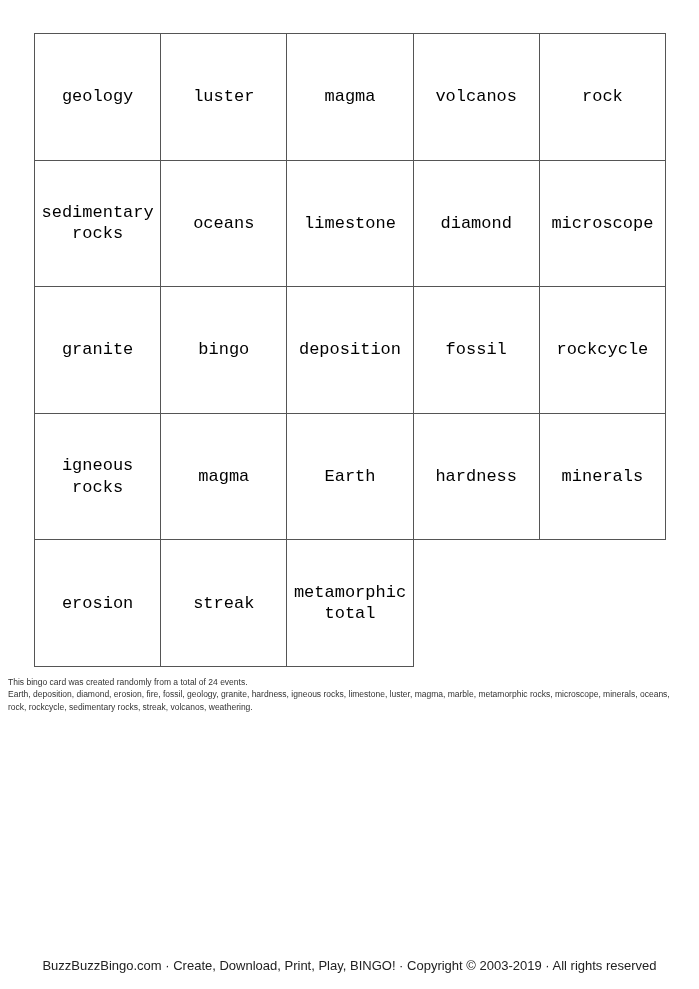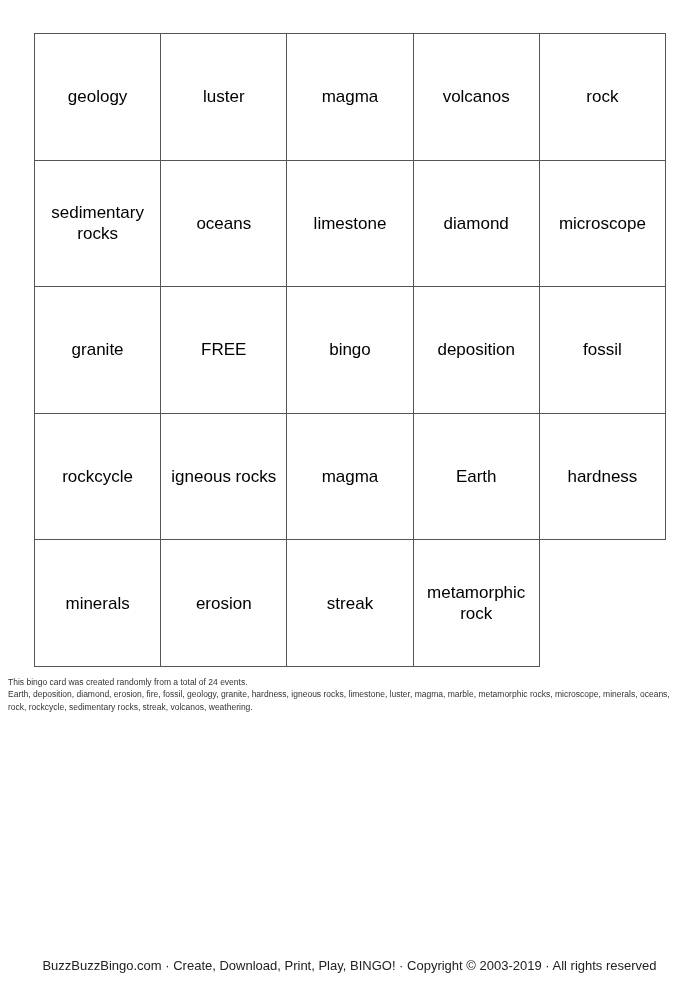--- a/index.html
+++ b/index.html
@@ -48,20 +48,21 @@
     display: flex;
     align-items: center;
     justify-content: center;
     text-align: center;
     padding: 4px 6px;
     font-size: 17px;
     line-height: 1.25;
     color: #000000;
     white-space: pre-line;
     word-break: break-word;
+    font-family: Liberation Mono, monospace;
   }
 
   
   .card-caption {
     position: absolute;
     left: 8px;
     top: 676px;
     width: 676px;
     font-size: 8.5px;
     line-height: 1.45;
@@ -96,33 +97,32 @@
       <div class="bingo-cell">luster</div>
       <div class="bingo-cell">magma</div>
       <div class="bingo-cell">volcanos</div>
       <div class="bingo-cell">rock</div>
       <div class="bingo-cell">sedimentary rocks</div>
       <div class="bingo-cell">oceans</div>
       <div class="bingo-cell">limestone</div>
       <div class="bingo-cell">diamond</div>
       <div class="bingo-cell">microscope</div>
       <div class="bingo-cell">granite</div>
-      <div class="bingo-cell">FREE</div>
       <div class="bingo-cell">bingo</div>
       <div class="bingo-cell">deposition</div>
       <div class="bingo-cell">fossil</div>
       <div class="bingo-cell">rockcycle</div>
       <div class="bingo-cell">igneous rocks</div>
       <div class="bingo-cell">magma</div>
       <div class="bingo-cell">Earth</div>
       <div class="bingo-cell">hardness</div>
       <div class="bingo-cell">minerals</div>
       <div class="bingo-cell">erosion</div>
       <div class="bingo-cell">streak</div>
-      <div class="bingo-cell">metamorphic rock</div>
+      <div class="bingo-cell">metamorphic total</div>
     </div>
 
   <div class="card-caption">
     <span class="caption-line">This bingo card was created randomly from a total of 24 events.</span>
     <span class="caption-words">Earth, deposition, diamond, erosion, fire, fossil, geology, granite, hardness, igneous rocks, limestone, luster, magma, marble, metamorphic rocks, microscope, minerals, oceans, rock, rockcycle, sedimentary rocks, streak, volcanos, weathering.</span>
   </div>
 
   <div class="page-footer">
     <span>BuzzBuzzBingo.com · Create, Download, Print, Play, BINGO! · Copyright © 2003-2019 · All rights reserved</span>
   </div>

